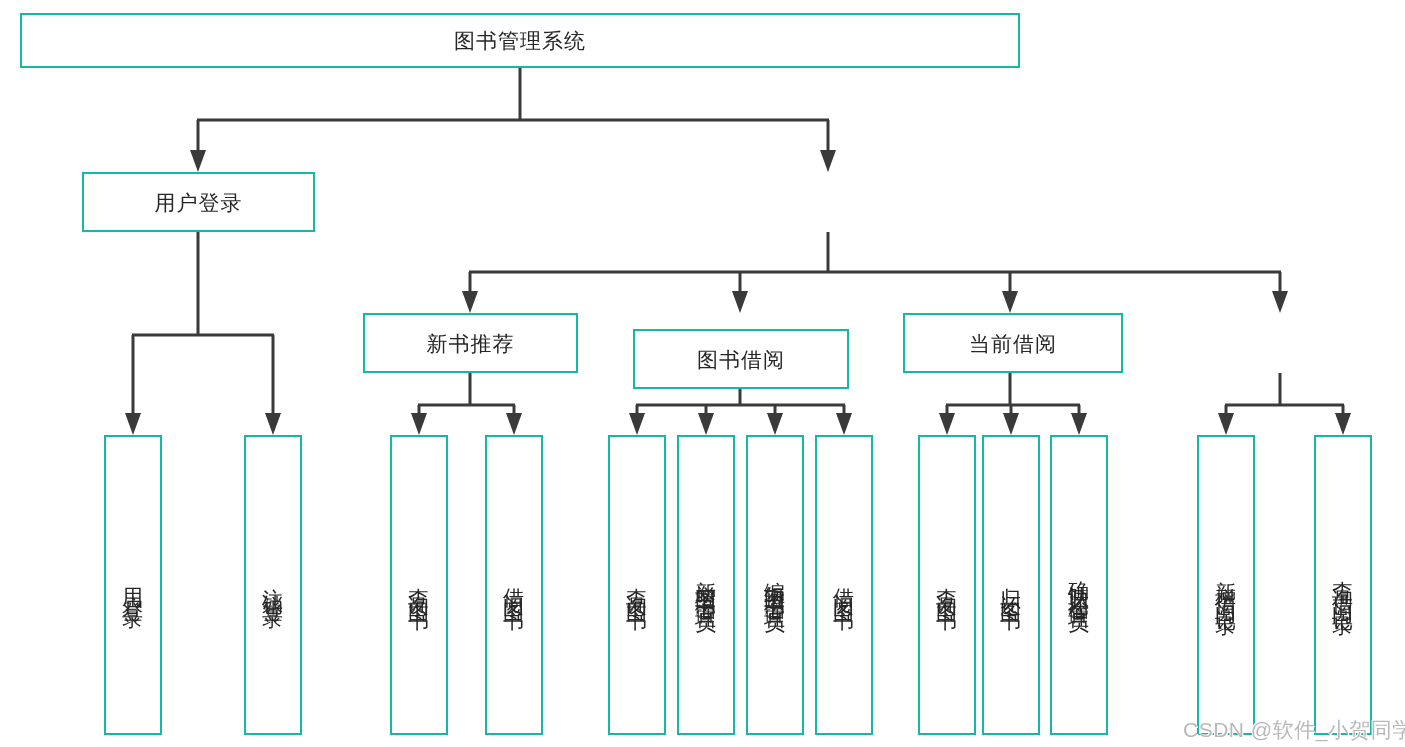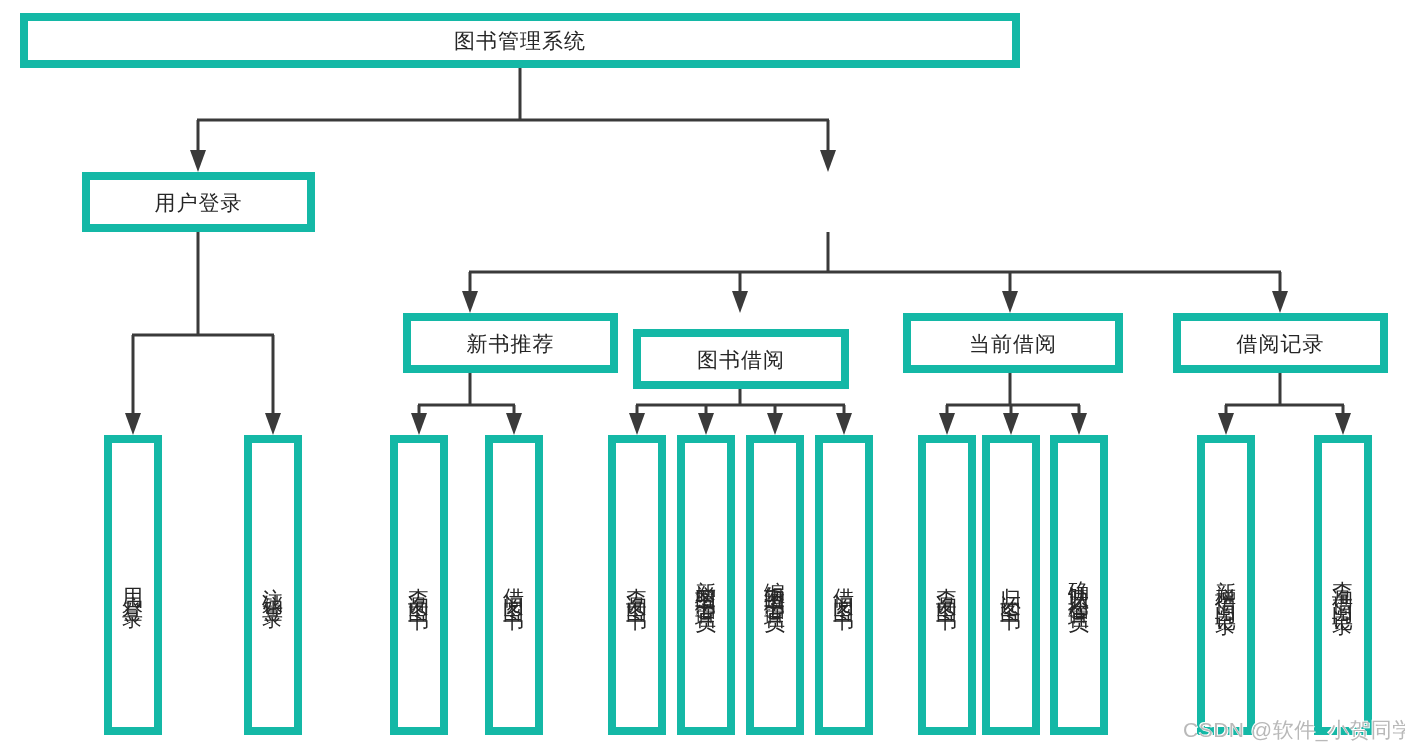--- a/index.html
+++ b/index.html
@@ -18,21 +18,21 @@
   svg.connectors {
     position: absolute;
     left: 0; top: 0;
     width: 1405px;
     height: 747px;
     z-index: 1;
   }
   .box {
     position: absolute;
     box-sizing: border-box;
-    border: 8px solid #14b8a6;
+    border: 2px solid #14b8a6;
     background: #ffffff;
     color: #262626;
     display: flex;
     align-items: center;
     justify-content: center;
     z-index: 2;
     font-size: 21px;
     line-height: 1;
     white-space: nowrap;
     text-align: right;
@@ -42,21 +42,21 @@
     writing-mode: vertical-rl;
     text-orientation: mixed;
     letter-spacing: 0.34em;
     font-size: 21px;
   }
   .v-box.long { letter-spacing: 0.22em; }
   
   .n-root     { left: 20px;   top: 13px;  width: 1000px; height: 55px; }
   .n-login    { left: 82px;   top: 172px; width: 233px;  height: 60px; }
   .n-mgmt     { left: 712px;  top: 172px; width: 233px;  height: 60px; }
-  .n-rec      { left: 363px;  top: 313px; width: 215px;  height: 60px; margin-left: 40px; }
+  .n-rec      { left: 363px;  top: 313px; width: 215px;  height: 60px; }
   .n-borrow   { left: 633px;  top: 329px; width: 216px;  height: 60px; }
   .n-current  { left: 903px;  top: 313px; width: 220px;  height: 60px; }
   .n-records  { left: 1173px; top: 313px; width: 215px;  height: 60px; }
   .leaf { top: 435px; width: 58px; height: 300px; }
   .l-1  { left: 104px; }
   .l-2  { left: 244px; }
   .l-3  { left: 390px; }
   .l-4  { left: 485px; }
   .l-5  { left: 608px; }
   .l-6  { left: 677px; }
@@ -146,21 +146,20 @@
     </g>
   </svg>
 
   <div class="box h-box n-root">图书管理系统</div>
 
   <div class="box h-box n-login">用户登录</div>
 
   <div class="box h-box n-rec">新书推荐</div>
   <div class="box h-box n-borrow">图书借阅</div>
   <div class="box h-box n-current">当前借阅</div>
-  <div class="box h-box n-records">借阅记录</div>
 
   <div class="box v-box leaf l-1">用户登录</div>
   <div class="box v-box leaf l-2">注销登录</div>
 
   <div class="box v-box leaf l-3">查询图书</div>
   <div class="box v-box leaf l-4">借阅图书</div>
 
   <div class="box v-box leaf l-5">查询图书</div>
   <div class="box v-box long leaf l-6">新增图书（管理员）</div>
   <div class="box v-box long leaf l-7">编辑图书（管理员）</div>

